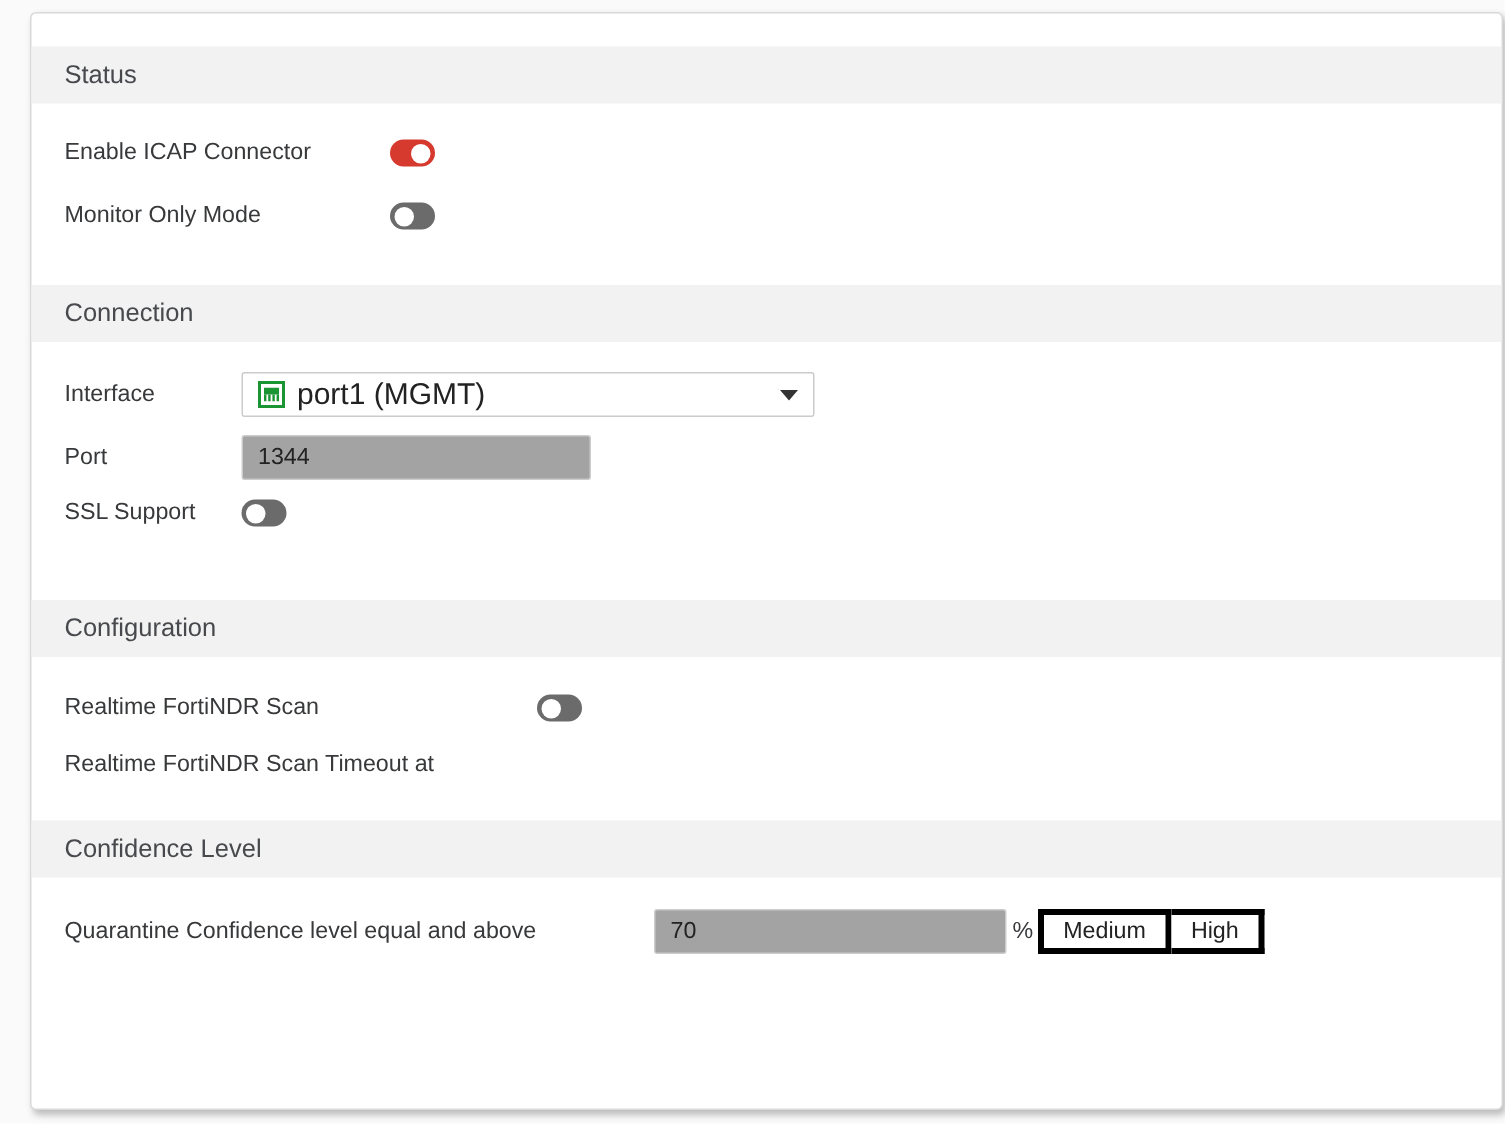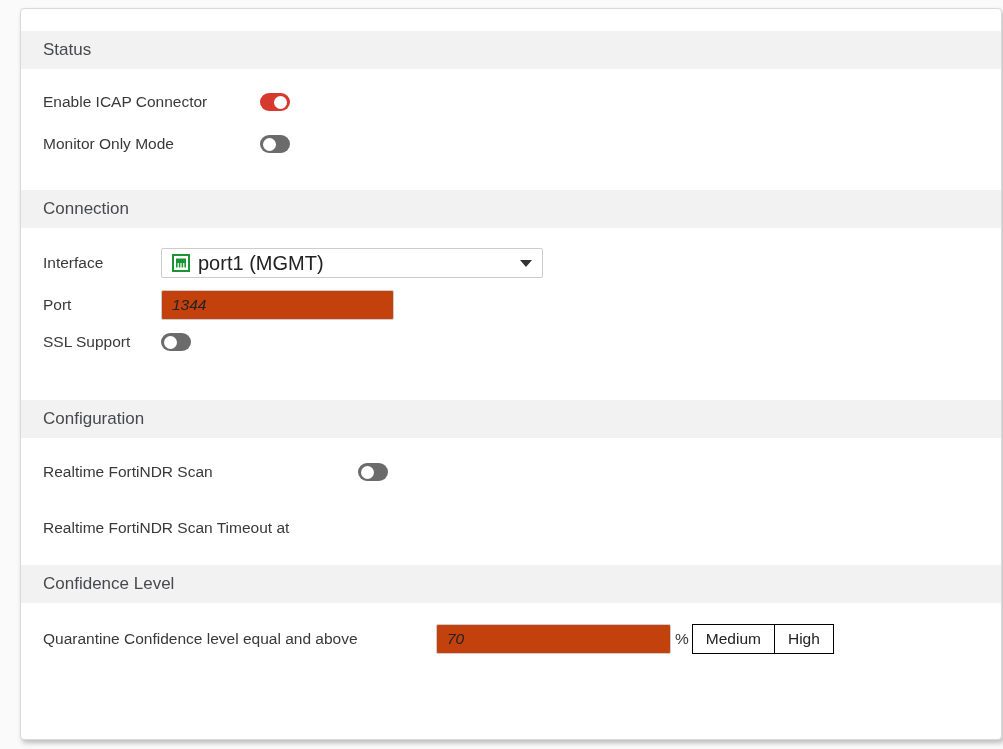--- a/index.html
+++ b/index.html
@@ -68,23 +68,22 @@
 
   
   .text-input {
     height:30px;
     border:1px solid #cccccc;
     border-radius:2px;
     font-family:"Liberation Sans", sans-serif;
     font-size:15.5px;
     color:#222222;
     padding:0 10px;
-    background:#c2410c;
+    background:#a3a3a3;
     outline:none;
-    font-style:italic;
   }
   .w233 { width:233px; }
   .w230 { width:230px; }
   .w235 { width:235px; }
 
   
   .dropdown {
     width:382px; height:30px;
     border:1px solid #cccccc;
     border-radius:2px;
@@ -101,35 +100,35 @@
     border-top:7px solid #333333;
   }
   .port-icon { width:18px; height:18px; flex-shrink:0; display:block; }
 
   
   .connection-body .row-interface { margin-bottom:12px; }
   .connection-body .row-port     { margin-bottom:13px; }
   .connection-body .row-ssl      { margin-bottom:17px; }
 
   
-  .config-body .row-scan { margin-bottom:32px; }
+  .config-body .row-scan { margin-bottom:14px; }
   .config-body .row-timeout { align-items:flex-start; }
   .config-body .row-timeout .label { padding-top:6px; }
   .timeout-ctrl { display:block; }
   .timeout-line1 { display:flex; align-items:center; }
   .timeout-suffix { font-size:15.5px; color:#38393b; margin-left:8px; white-space:nowrap; }
   .timeout-line2 { font-size:15.5px; color:#38393b; margin-top:7px; }
 
   
   .pct-sign { font-size:15.5px; color:#38393b; margin:0 3px 0 4px; }
   .btn-group { display:inline-flex; height:30px; }
   .level-btn {
     height:30px;
     background:#ffffff;
-    border:1px solid #000000;
+    border:4px solid #000000;
     font-family:"Liberation Sans", sans-serif;
     font-size:15.5px;
     color:#222222;
     padding:0 13px;
     cursor:pointer;
   }
   .level-btn + .level-btn { border-left:none; }
 </style>
 </head>
 <body>

